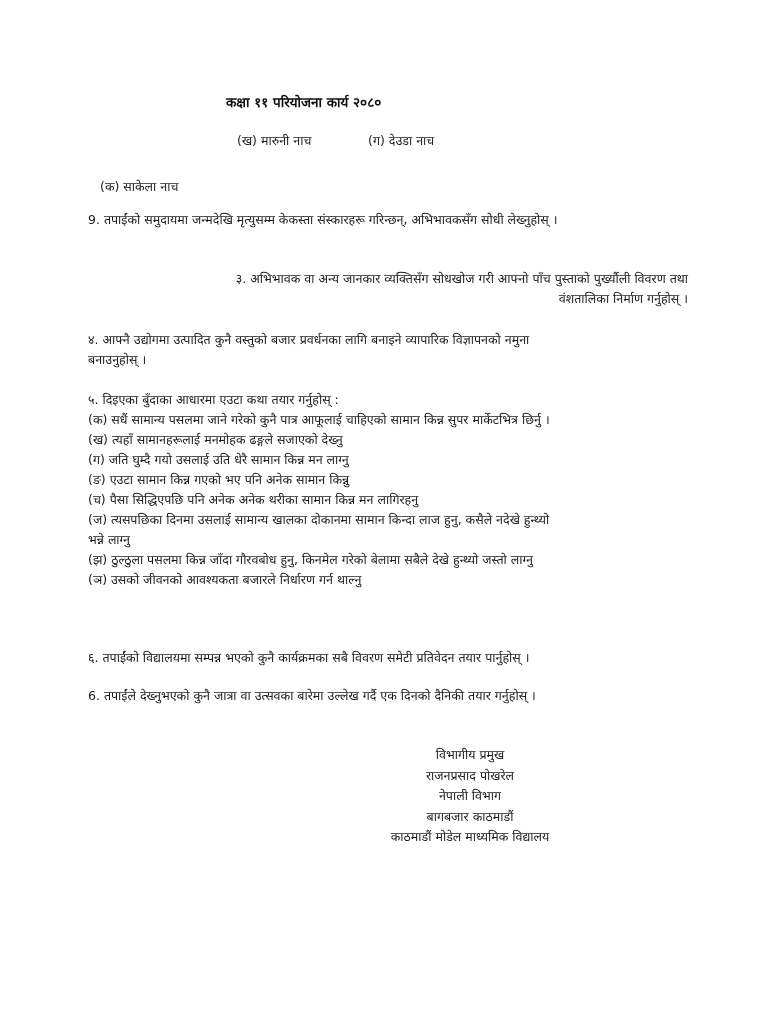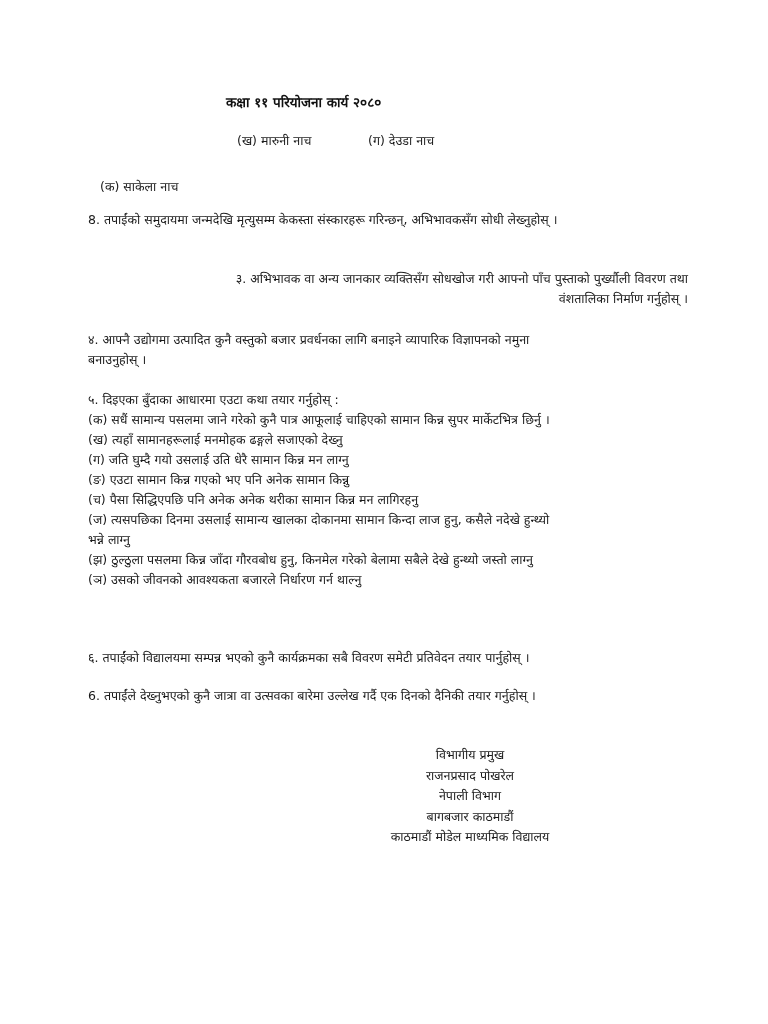--- a/index.html
+++ b/index.html
@@ -66,21 +66,21 @@
 
   <div class="block" style="top:131px;">
     <div class="options">
       <span style="left:12px;margin-top:46px;">(क) साकेला नाच</span>
       <span style="left:120px;margin-left:29px;">(ख) मारुनी नाच</span>
       <span style="left:280px;">(ग) देउडा नाच</span>
     </div>
   </div>
 
   <div class="block" style="top:210px;">
-    <span class="line">8. तपाईंको समुदायमा जन्मदेखि मृत्युसम्म केकस्ता संस्कारहरू गरिन्छन्, अभिभावकसँग सोधी लेख्नुहोस् ।</span>
+    <span class="line">9. तपाईंको समुदायमा जन्मदेखि मृत्युसम्म केकस्ता संस्कारहरू गरिन्छन्, अभिभावकसँग सोधी लेख्नुहोस् ।</span>
   </div>
 
   <div class="block" style="top:269px;text-align:right;">
     <span class="line">३. अभिभावक वा अन्य जानकार व्यक्तिसँग सोधखोज गरी आफ्नो पाँच पुस्ताको पुर्ख्यौली विवरण तथा</span>
     <span class="line">वंशतालिका निर्माण गर्नुहोस् ।</span>
   </div>
 
   <div class="block" style="top:330px;">
     <span class="line">४. आफ्नै उद्योगमा उत्पादित कुनै वस्तुको बजार प्रवर्धनका लागि बनाइने व्यापारिक विज्ञापनको नमुना</span>
     <span class="line">बनाउनुहोस् ।</span>

